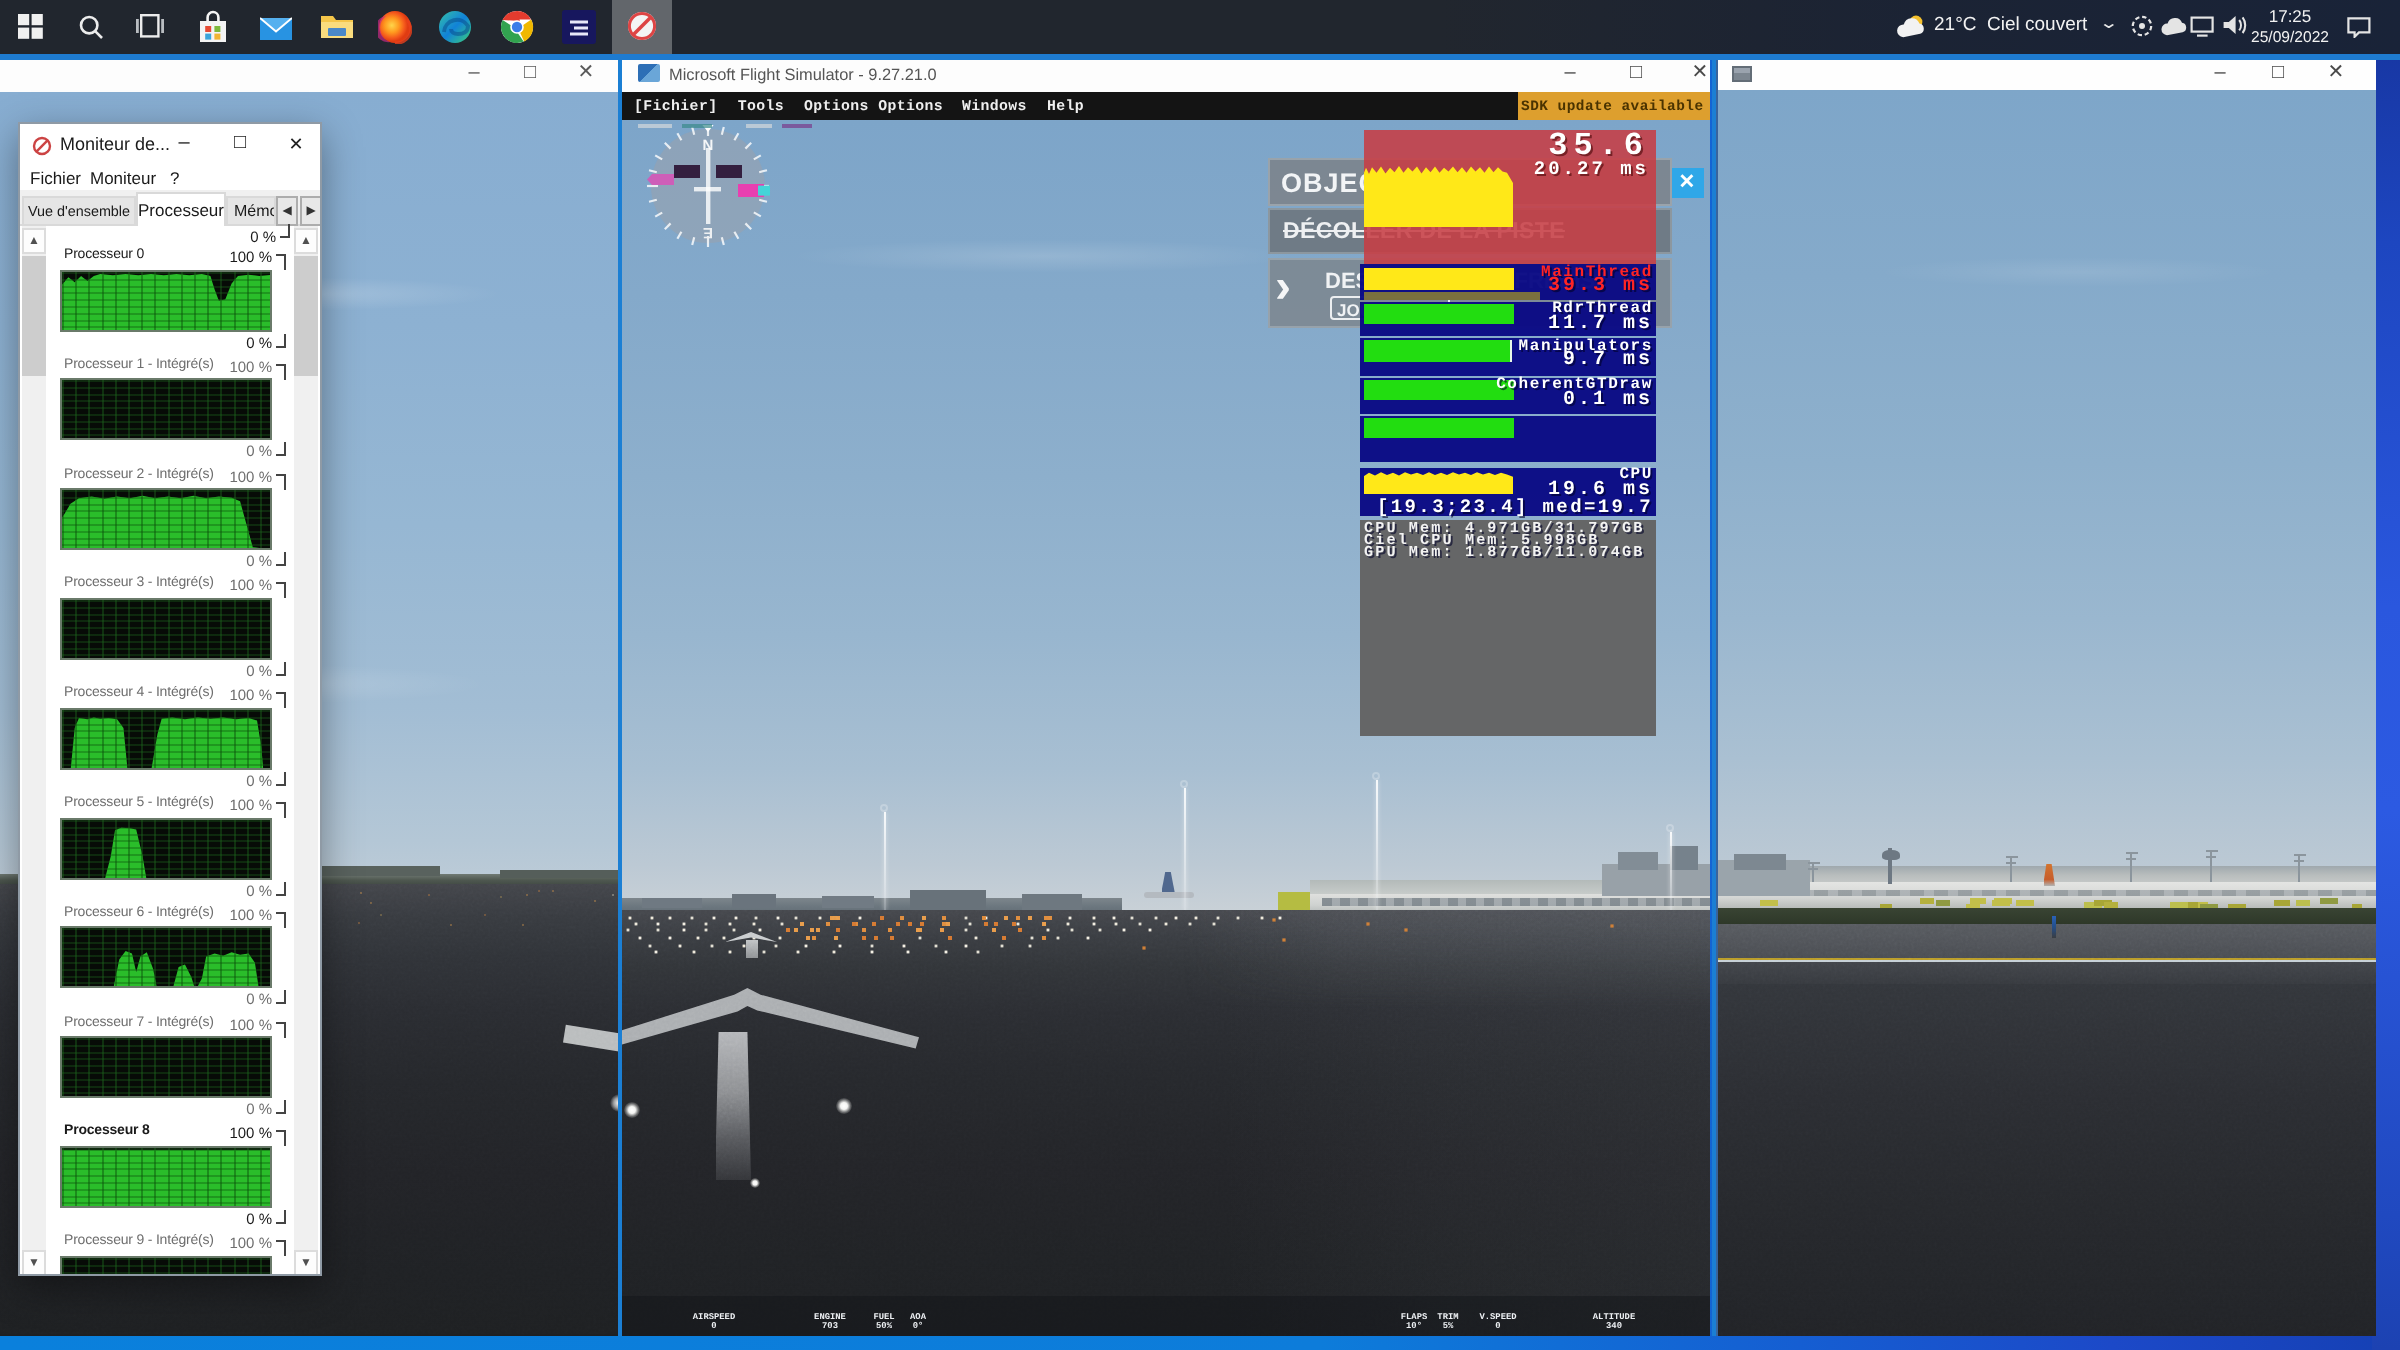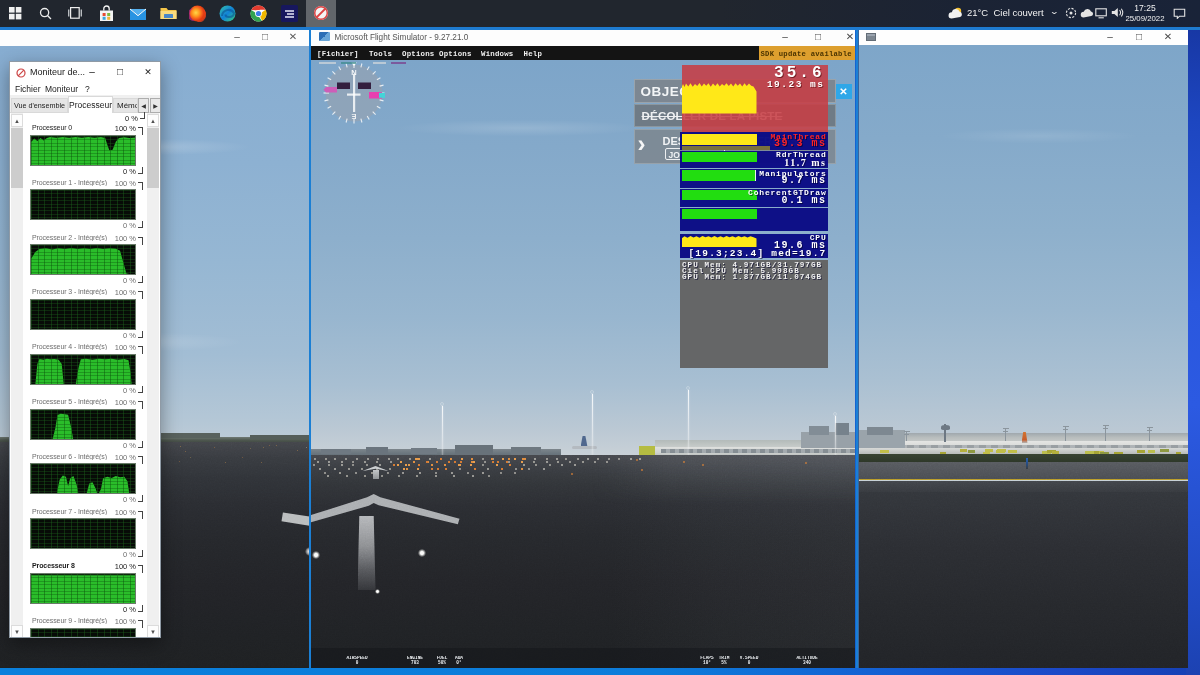--- a/index.html
+++ b/index.html
@@ -240,35 +240,35 @@
 <div class="abs" style="left:331px;top:82px;font-size:11.5px;font-weight:bold;color:#eef0f2;letter-spacing:0.2px;text-decoration:line-through;white-space:nowrap;">DÉCOLLER DE LA PISTE</div>
 <div class="abs" style="left:323.5px;top:101px;width:202px;height:35px;background:rgba(124,131,138,0.8);border:1px solid rgba(210,214,218,0.3);"></div>
 <div class="abs" style="left:327px;top:104px;width:16px;height:24px;color:rgba(255,255,255,0.92);font-size:24px;font-weight:bold;line-height:23px;">›</div>
 <div class="abs" style="left:352px;top:107px;font-size:11px;font-weight:bold;color:#f0f2f4;white-space:nowrap;">DESSERREZ LES FREINS</div>
 <div class="abs" style="left:354px;top:120px;width:60px;height:12px;border:1px solid rgba(255,255,255,0.85);border-radius:2px;"></div>
 <div class="abs" style="left:358px;top:122px;font-size:8.5px;font-weight:bold;color:#f0f2f4;white-space:nowrap;">JOURNAL</div>
 <div class="abs" style="left:371px;top:37px;width:146.3px;height:66.7px;background:rgba(199,62,68,0.88);"></div>
 <div class="abs" style="left:371px;top:54px;width:75px;height:31.5px;background:#ffe818;clip-path:polygon(0 18%,2% 6%,4% 16%,6% 5%,9% 14%,12% 4%,15% 15%,18% 6%,21% 13%,24% 3%,27% 14%,30% 5%,33% 12%,36% 4%,39% 15%,42% 5%,45% 13%,48% 4%,51% 14%,54% 6%,57% 12%,60% 4%,63% 13%,66% 5%,69% 14%,72% 4%,75% 12%,78% 5%,81% 14%,84% 4%,87% 13%,90% 5%,93% 12%,96% 14%,100% 30%,100% 100%,0 100%);"></div>
 <div class="abs mono" style="left:371px;top:38px;width:143px;text-align:right;font-weight:bold;color:#fff;text-shadow:1px 1px 0 rgba(60,0,0,0.55);">
         <div style="font-size:16px;letter-spacing:3px;line-height:14px;">35.6</div>
-        <div style="font-size:9.5px;letter-spacing:1.5px;line-height:9px;">19.23 ms</div>
+        <div style="font-size:9.5px;letter-spacing:1.5px;line-height:9px;">20.27 ms</div>
       </div>
 <div class="abs" style="left:525px;top:56px;width:16px;height:15px;background:#2fa7e8;color:#fff;font-weight:bold;font-size:10px;text-align:center;line-height:15px;">✕</div>
 <div class="abs" style="left:369.7px;top:104.2px;width:148.3px;height:17.8px;background:rgba(10,10,132,0.97);"></div>
 <div class="abs" style="left:371px;top:105.5px;width:75px;height:11.5px;background:#ffe818;"></div>
 <div class="abs mono" style="left:372px;top:104.5px;width:144px;text-align:right;font-weight:bold;text-shadow:1px 1px 0 rgba(0,0,40,0.6);">
         <div style="font-size:8px;letter-spacing:0.8px;line-height:7px;color:#ff2424;">MainThread</div>
         <div style="font-size:10px;letter-spacing:1.5px;line-height:8px;color:#ff2424;">39.3 ms</div>
       </div>
 <div class="abs" style="left:371px;top:118px;width:88px;height:3.6px;background:#a89a20;opacity:0.7;"></div>
 <div class="abs" style="left:369.7px;top:122.8px;width:148.3px;height:17.7px;background:rgba(10,10,132,0.97);"></div>
 <div class="abs" style="left:371px;top:123.8px;width:75px;height:10.5px;background:#22dd10;"></div>
 <div class="abs mono" style="left:372px;top:123px;width:144px;text-align:right;font-weight:bold;text-shadow:1px 1px 0 rgba(0,0,40,0.6);">
         <div style="font-size:8px;letter-spacing:0.8px;line-height:7.5px;color:#fff;">RdrThread</div>
-        <div style="font-size:10px;letter-spacing:1.5px;line-height:8.5px;color:#fff;font-family:Liberation Serif, serif;">11.7 ms</div>
+        <div style="font-size:10px;letter-spacing:1.5px;line-height:8.5px;color:#fff;">11.7 ms</div>
       </div>
 <div class="abs" style="left:369.7px;top:141.4px;width:148.3px;height:18.5px;background:rgba(10,10,132,0.97);"></div>
 <div class="abs" style="left:371px;top:142.4px;width:73px;height:11px;background:#22dd10;"></div>
 <div class="abs mono" style="left:372px;top:141.6px;width:144px;text-align:right;font-weight:bold;text-shadow:1px 1px 0 rgba(0,0,40,0.6);">
         <div style="font-size:8px;letter-spacing:0.8px;line-height:7.5px;color:#fff;">Manipulators</div>
         <div style="font-size:10px;letter-spacing:1.5px;line-height:8.5px;color:#fff;">9.7 ms</div>
       </div>
 <div class="abs" style="left:444px;top:142.4px;width:1.5px;height:11px;background:#e8f8e8;"></div>
 <div class="abs" style="left:369.7px;top:160.8px;width:148.3px;height:17.8px;background:rgba(10,10,132,0.97);"></div>
 <div class="abs" style="left:371px;top:161.8px;width:75px;height:10.5px;background:#22dd10;"></div>

